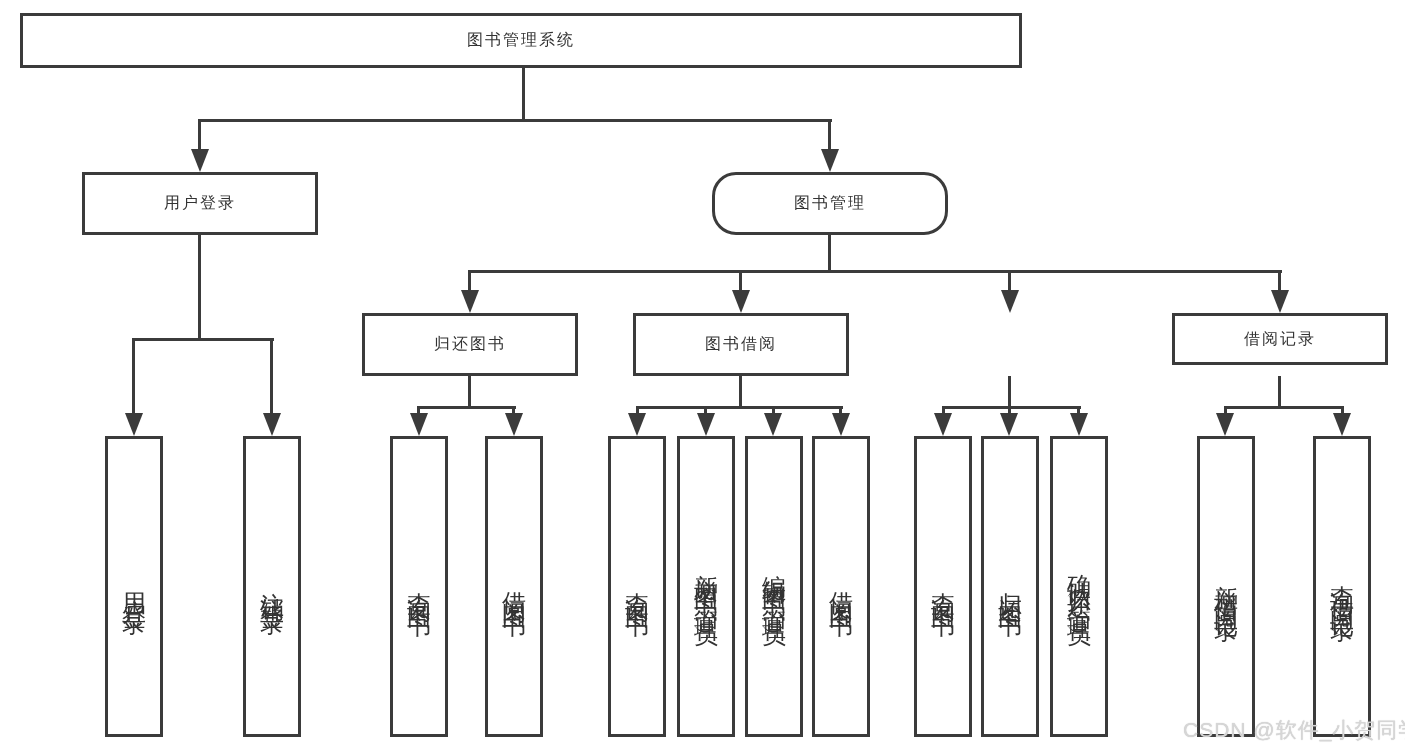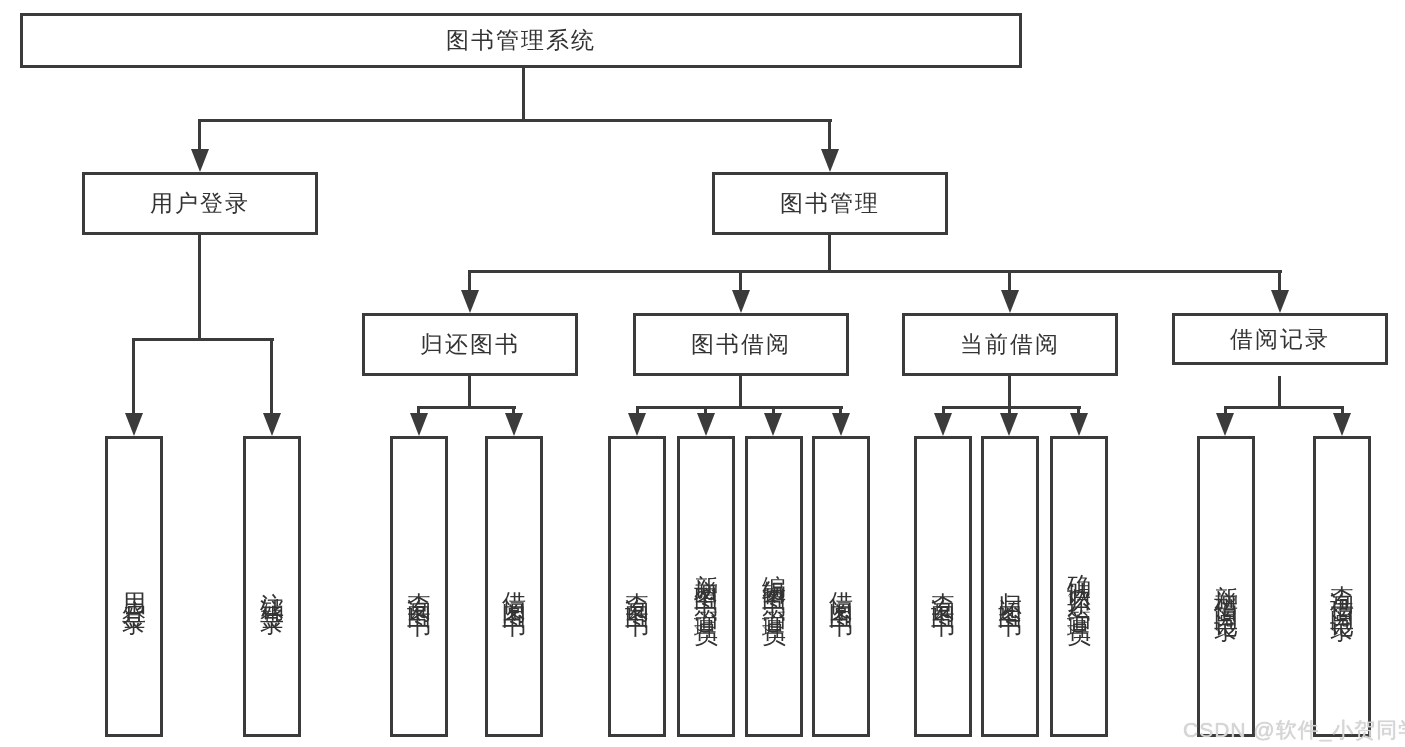--- a/index.html
+++ b/index.html
@@ -10,21 +10,21 @@
   html,body{margin:0;padding:0;background:#ffffff;}
   body{font-family:"Liberation Sans","DejaVu Sans",sans-serif;}
   .canvas{
     position:relative;width:1405px;height:747px;background:#ffffff;overflow:hidden;
   }
   .box{
     position:absolute;box-sizing:border-box;border:3px solid var(--line);
     background:#ffffff;color:var(--text);
     display:flex;align-items:center;justify-content:center;text-align:center;
   }
-  .hbox{font-size:23px;letter-spacing:2px;}
+  .hbox{font-size:16px;letter-spacing:2px;}
   .leaf{
     writing-mode:vertical-rl;text-orientation:mixed;
     font-size:24px;letter-spacing:7px;line-height:1;
     width:58px;height:301px;top:436px;
   }
   .vl{position:absolute;width:3px;background:var(--line);}
   .hl{position:absolute;height:3px;background:var(--line);}
   .arw{
     position:absolute;width:0;height:0;
     border-left:9px solid transparent;border-right:9px solid transparent;
@@ -44,21 +44,21 @@
   <div class="box hbox" style="left:20px;top:13px;width:1002px;height:55px;">图书管理系统</div>
 
   <div class="vl" style="left:522px;top:67px;height:53px;"></div>
   <div class="hl" style="left:198px;top:119px;width:634px;"></div>
   <div class="vl" style="left:198px;top:119px;height:33px;"></div>
   <div class="arw" style="left:191px;top:149px;"></div>
   <div class="vl" style="left:828px;top:119px;height:33px;"></div>
   <div class="arw" style="left:821px;top:149px;"></div>
 
   <div class="box hbox" style="left:82px;top:172px;width:236px;height:63px;">用户登录</div>
-  <div class="box hbox" style="left:712px;top:172px;width:236px;height:63px;">图书管理</div>
+  <div class="box hbox" style="left:712px;top:172px;width:236px;height:63px;border-radius:24px;">图书管理</div>
 
   <div class="vl" style="left:198px;top:235px;height:106px;"></div>
   <div class="hl" style="left:132px;top:338px;width:142px;"></div>
   <div class="vl" style="left:132px;top:338px;height:77px;"></div>
   <div class="arw" style="left:125px;top:413px;"></div>
   <div class="vl" style="left:270px;top:338px;height:77px;"></div>
   <div class="arw" style="left:263px;top:413px;"></div>
 
   <div class="vl" style="left:828px;top:235px;height:38px;"></div>
   <div class="hl" style="left:468px;top:270px;width:814px;"></div>
@@ -66,21 +66,20 @@
   <div class="arw" style="left:461px;top:290px;"></div>
   <div class="vl" style="left:739px;top:270px;height:22px;"></div>
   <div class="arw" style="left:732px;top:290px;"></div>
   <div class="vl" style="left:1008px;top:270px;height:22px;"></div>
   <div class="arw" style="left:1001px;top:290px;"></div>
   <div class="vl" style="left:1278px;top:270px;height:22px;"></div>
   <div class="arw" style="left:1271px;top:290px;"></div>
 
   <div class="box hbox" style="left:362px;top:313px;width:216px;height:63px;">归还图书</div>
   <div class="box hbox" style="left:633px;top:313px;width:216px;height:63px;">图书借阅</div>
-  <div class="box hbox" style="left:902px;top:313px;width:216px;height:63px;">当前借阅</div>
   <div class="box hbox" style="left:1172px;top:313px;width:216px;height:52px;">借阅记录</div>
 
   <div class="vl" style="left:468px;top:376px;height:33px;"></div>
   <div class="hl" style="left:417px;top:406px;width:99px;"></div>
   <div class="vl" style="left:417px;top:406px;height:10px;"></div>
   <div class="arw" style="left:410px;top:413px;"></div>
   <div class="vl" style="left:512px;top:406px;height:10px;"></div>
   <div class="arw" style="left:505px;top:413px;"></div>
 
   <div class="vl" style="left:739px;top:376px;height:33px;"></div>

